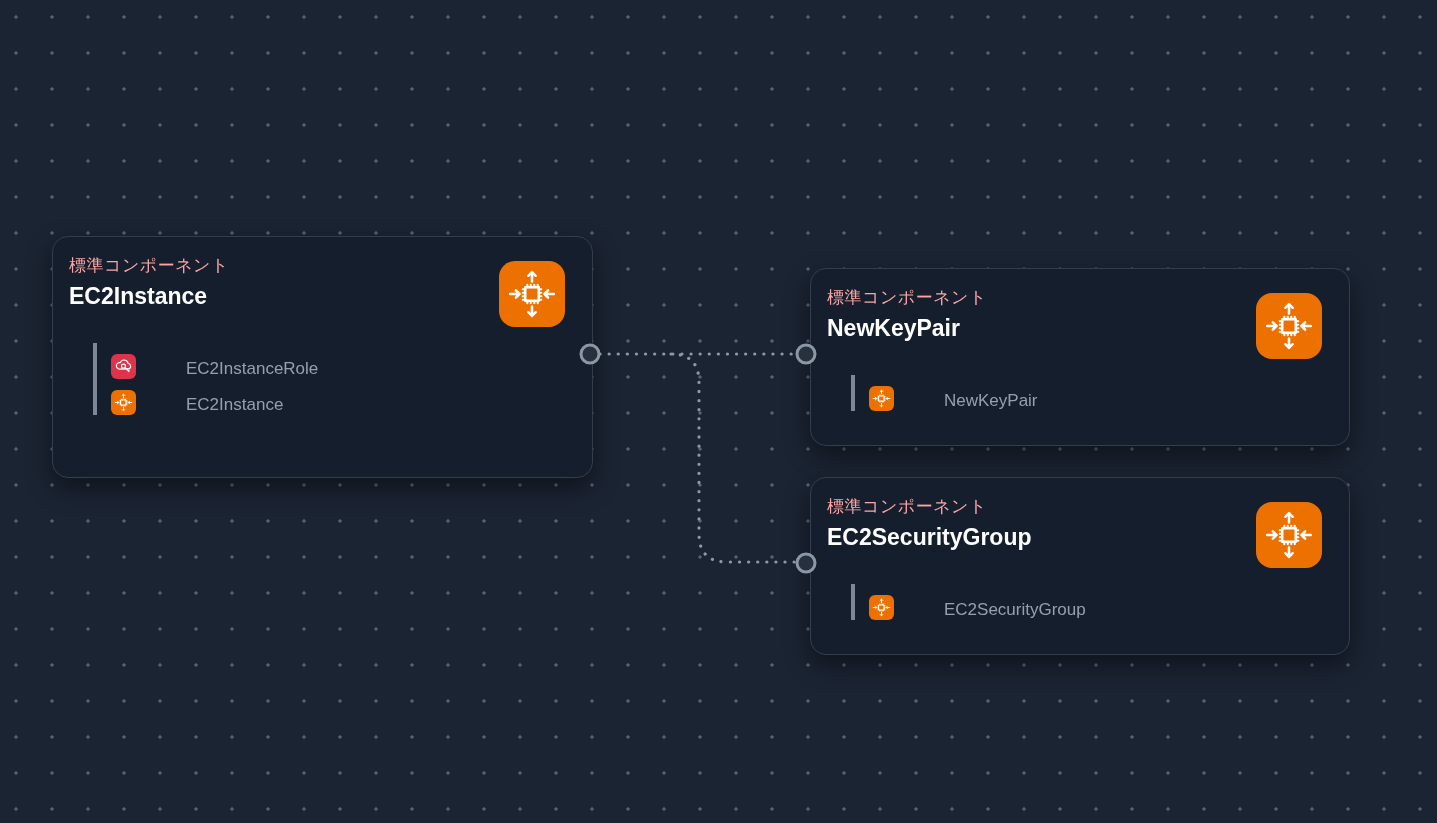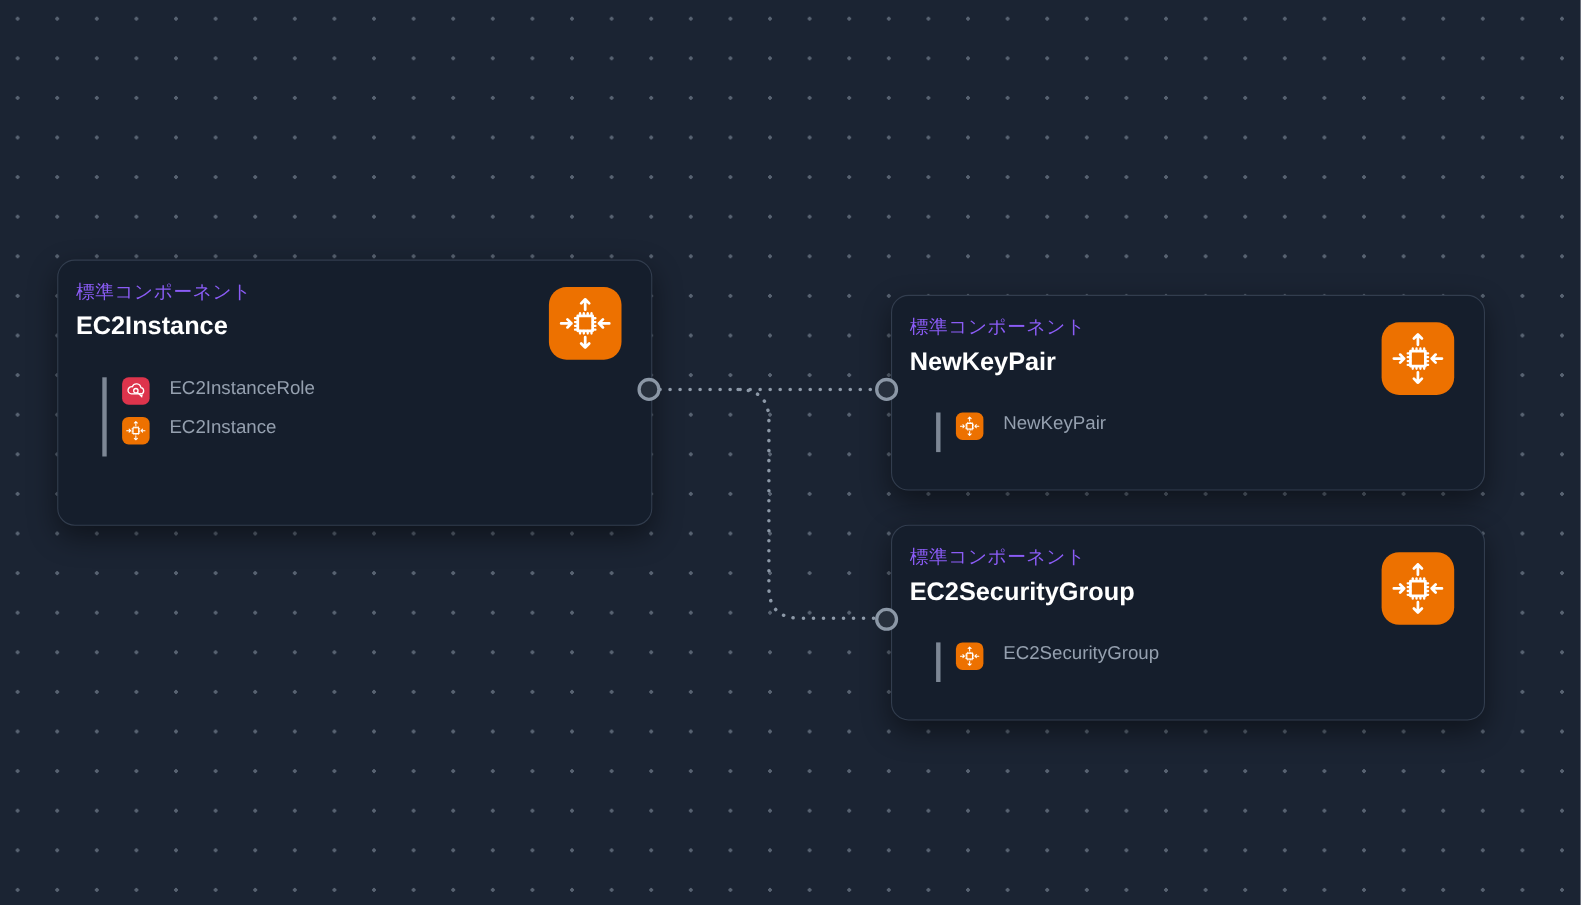--- a/index.html
+++ b/index.html
@@ -28,21 +28,21 @@
     padding: 18px 24px 0 16px;
     color: #8c98a7;
   }
   .card-ec2instance { left: 52px; top: 236px; width: 541px; height: 242px; }
   .card-newkeypair { left: 810px; top: 268px; width: 540px; height: 178px; }
   .card-ec2securitygroup { left: 810px; top: 477px; width: 540px; height: 178px; }
 
   .card-category {
     font-size: 17px;
     line-height: 22px;
-    color: #8b5cf6;
+    color: #fca5a5;
     letter-spacing: 0.5px;
   }
   .card-title {
     font-size: 23px;
     line-height: 30px;
     font-weight: bold;
     color: #ffffff;
     margin-top: 4px;
   }
 
@@ -57,22 +57,23 @@
   .service-icon svg { width: 50px; height: 50px; }
 
   .resource-list {
     margin-top: 32px;
     margin-left: 24px;
     border-left: 4px solid #7d8795;
     padding-left: 0;
   }
   .resource-row {
     display: flex;
-    align-items: flex-start;
+    align-items: flex-end;
     height: 36px;
+    gap: 32px;
   }
   .resource-icon {
     width: 25px; height: 25px;
     border-radius: 6px;
     margin-left: 14px;
     flex: 0 0 auto;
     display: flex; align-items: center; justify-content: center;
   }
   .resource-icon.red { background: #dd344c; }
   .resource-icon.orange { background: #ed7100; }

